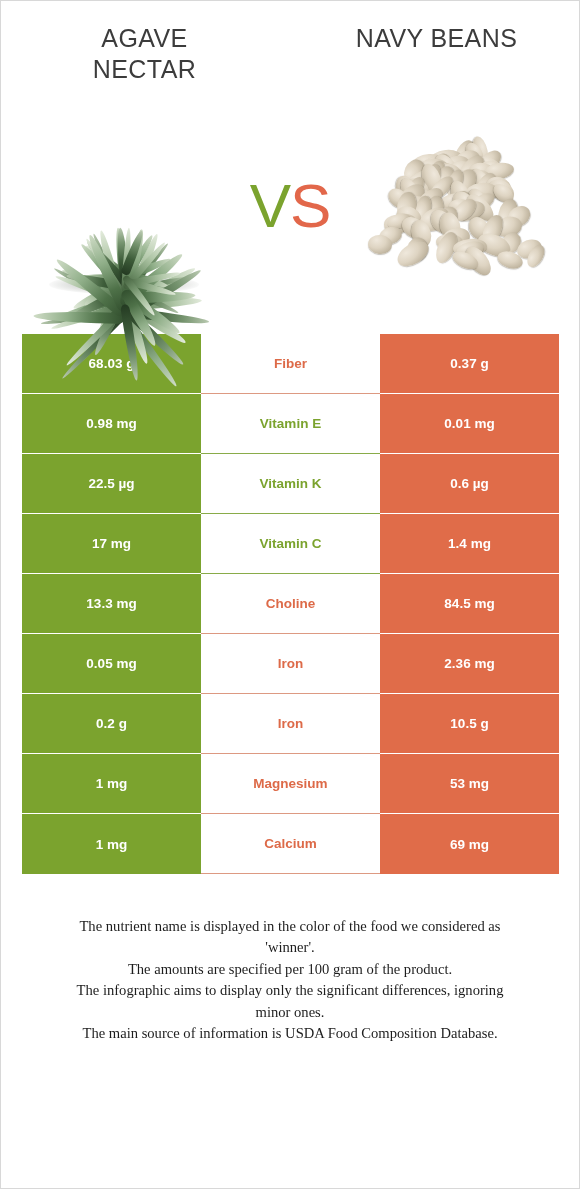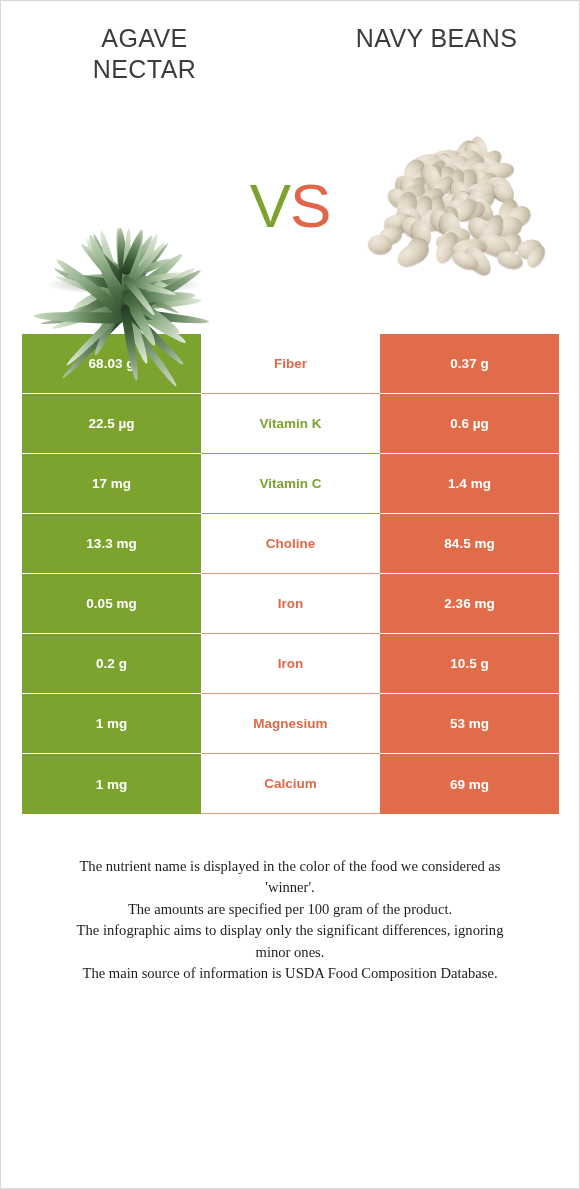--- a/index.html
+++ b/index.html
@@ -362,20 +362,25 @@
 
   </div>
 
   <div class="table" id="table">
       <div class="row">
         <div class="cell left">68.03 g</div>
         <div class="cell mid win-right">Fiber</div>
         <div class="cell right">0.37 g</div>
       </div>
       <div class="row">
+        <div class="cell left">0.98 mg</div>
+        <div class="cell mid win-left">Vitamin E</div>
+        <div class="cell right">0.01 mg</div>
+      </div>
+      <div class="row">
         <div class="cell left">22.5 µg</div>
         <div class="cell mid win-left">Vitamin K</div>
         <div class="cell right">0.6 µg</div>
       </div>
       <div class="row">
         <div class="cell left">17 mg</div>
         <div class="cell mid win-left">Vitamin C</div>
         <div class="cell right">1.4 mg</div>
       </div>
       <div class="row">

